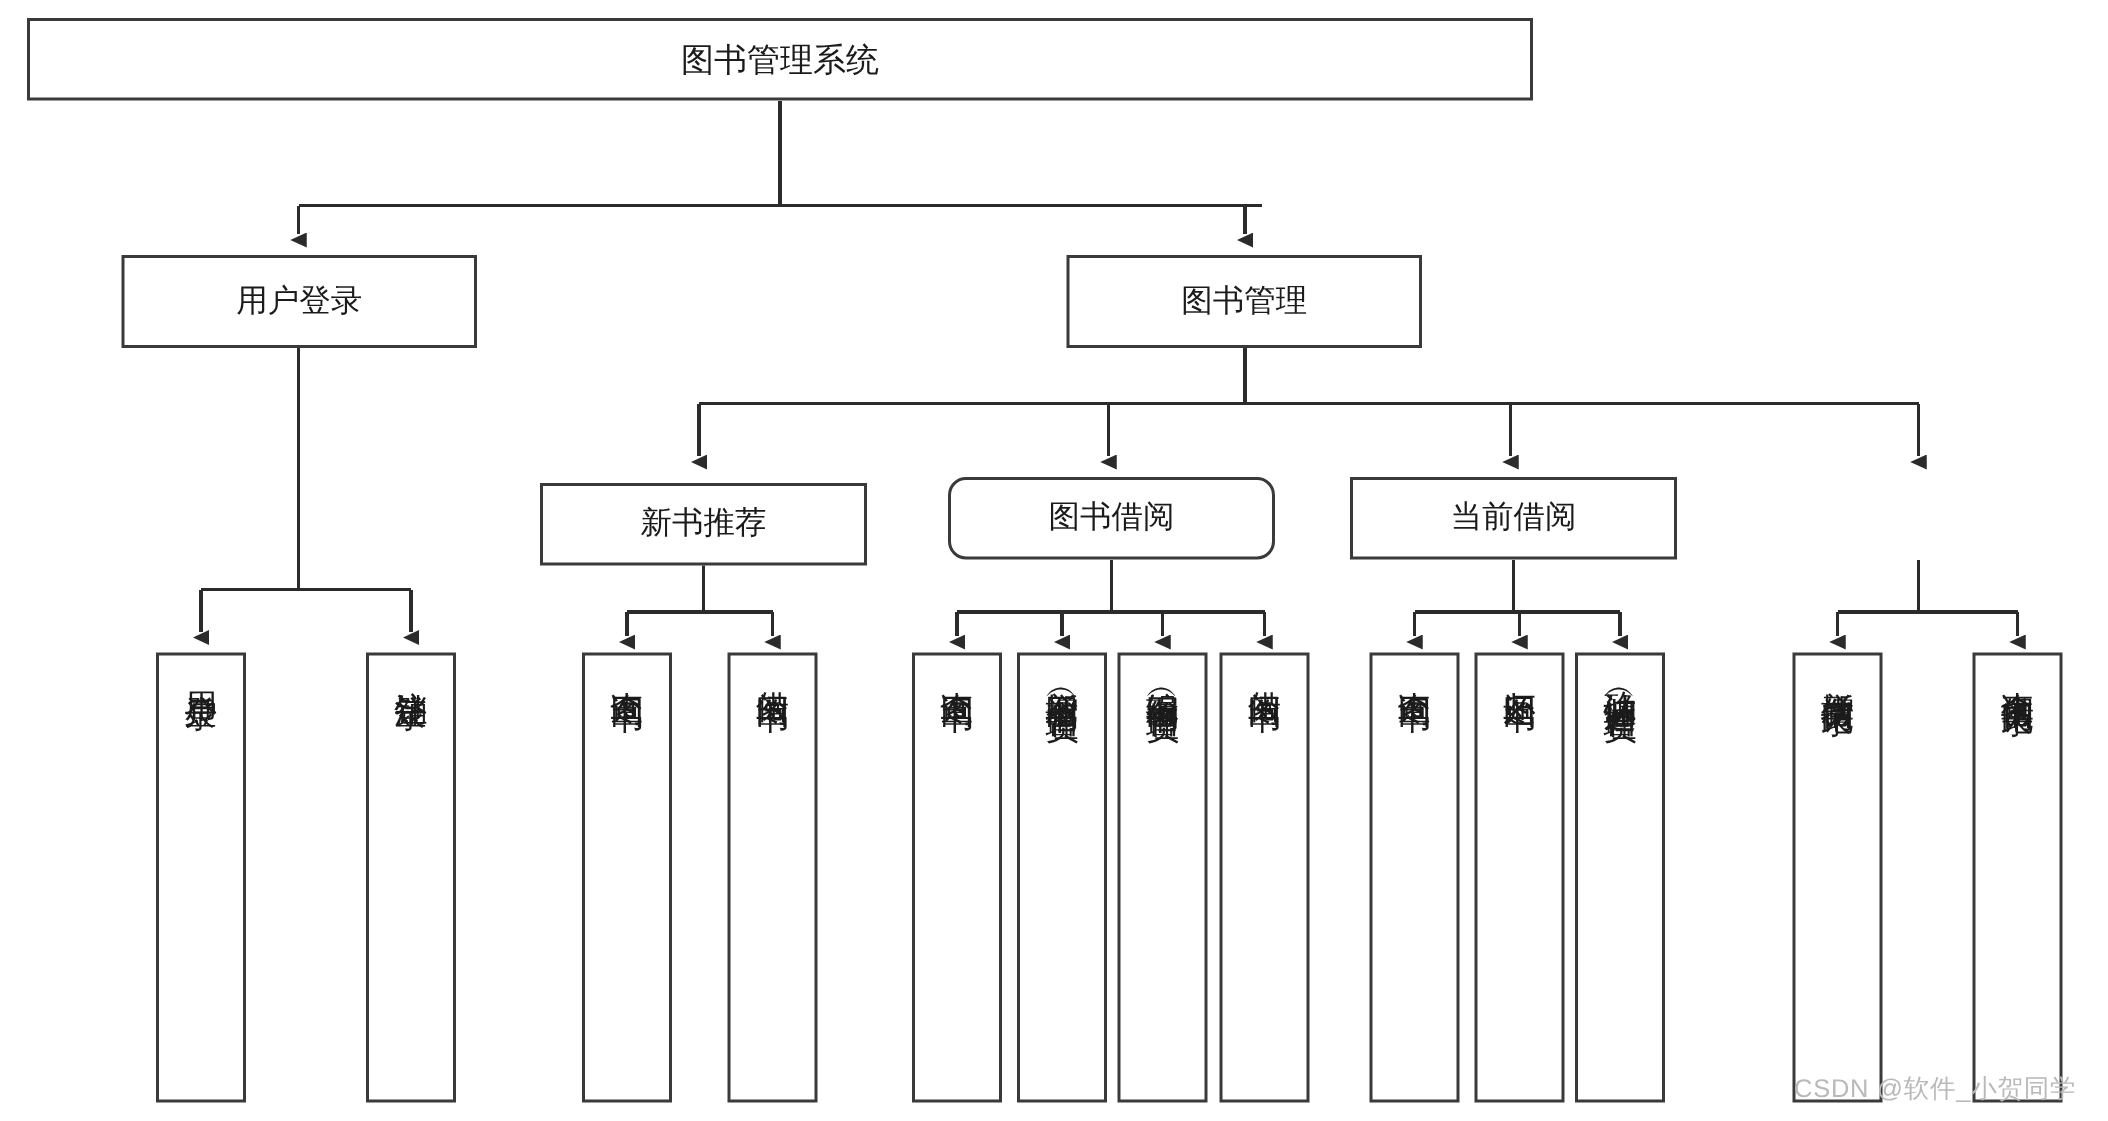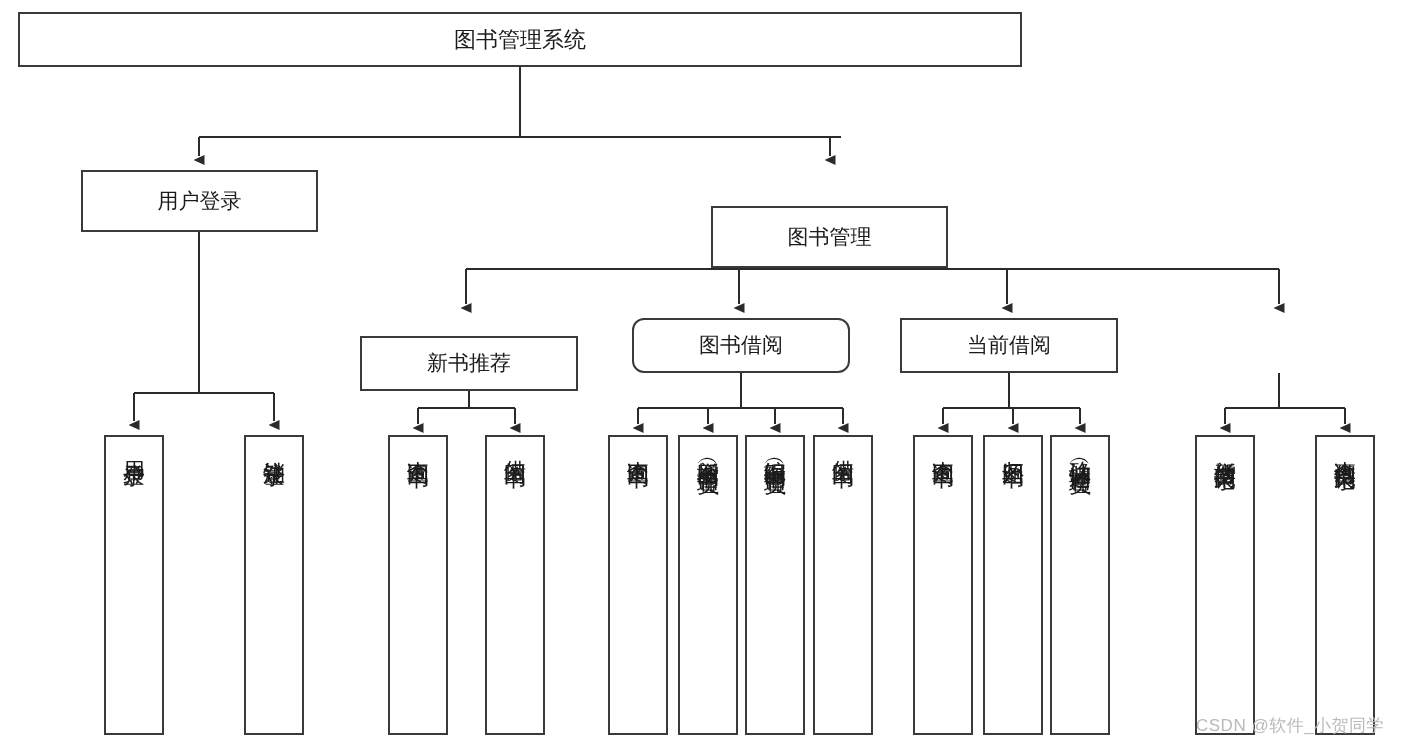--- a/index.html
+++ b/index.html
@@ -122,25 +122,25 @@
     </g>
   </svg>
 
   <div class="node root horiz" style="left:18px; top:12px; width:1004px; height:55px;">
     <span class="node-label">图书管理系统</span>
   </div>
 
   <div class="node horiz" style="left:81px; top:170px; width:237px; height:62px;">
     <span class="node-label">用户登录</span>
   </div>
-  <div class="node horiz" style="left:711px; top:170px; width:237px; height:62px;margin-top:36px;">
+  <div class="node horiz" style="left:711px; top:170px; width:237px; height:62px;">
     <span class="node-label">图书管理</span>
   </div>
 
-  <div class="node horiz" style="left:360px; top:336px; width:218px; height:55px;">
+  <div class="node horiz" style="left:360px; top:322px; width:218px; height:55px;">
     <span class="node-label">新书推荐</span>
   </div>
   <div class="node horiz" style="left:632px; top:318px; width:218px; height:55px;border-radius:12px;">
     <span class="node-label">图书借阅</span>
   </div>
   <div class="node horiz" style="left:900px; top:318px; width:218px; height:55px;">
     <span class="node-label">当前借阅</span>
   </div>
 
   <div class="node leaf" style="left:104px; top:435px; width:60px; height:300px;">

